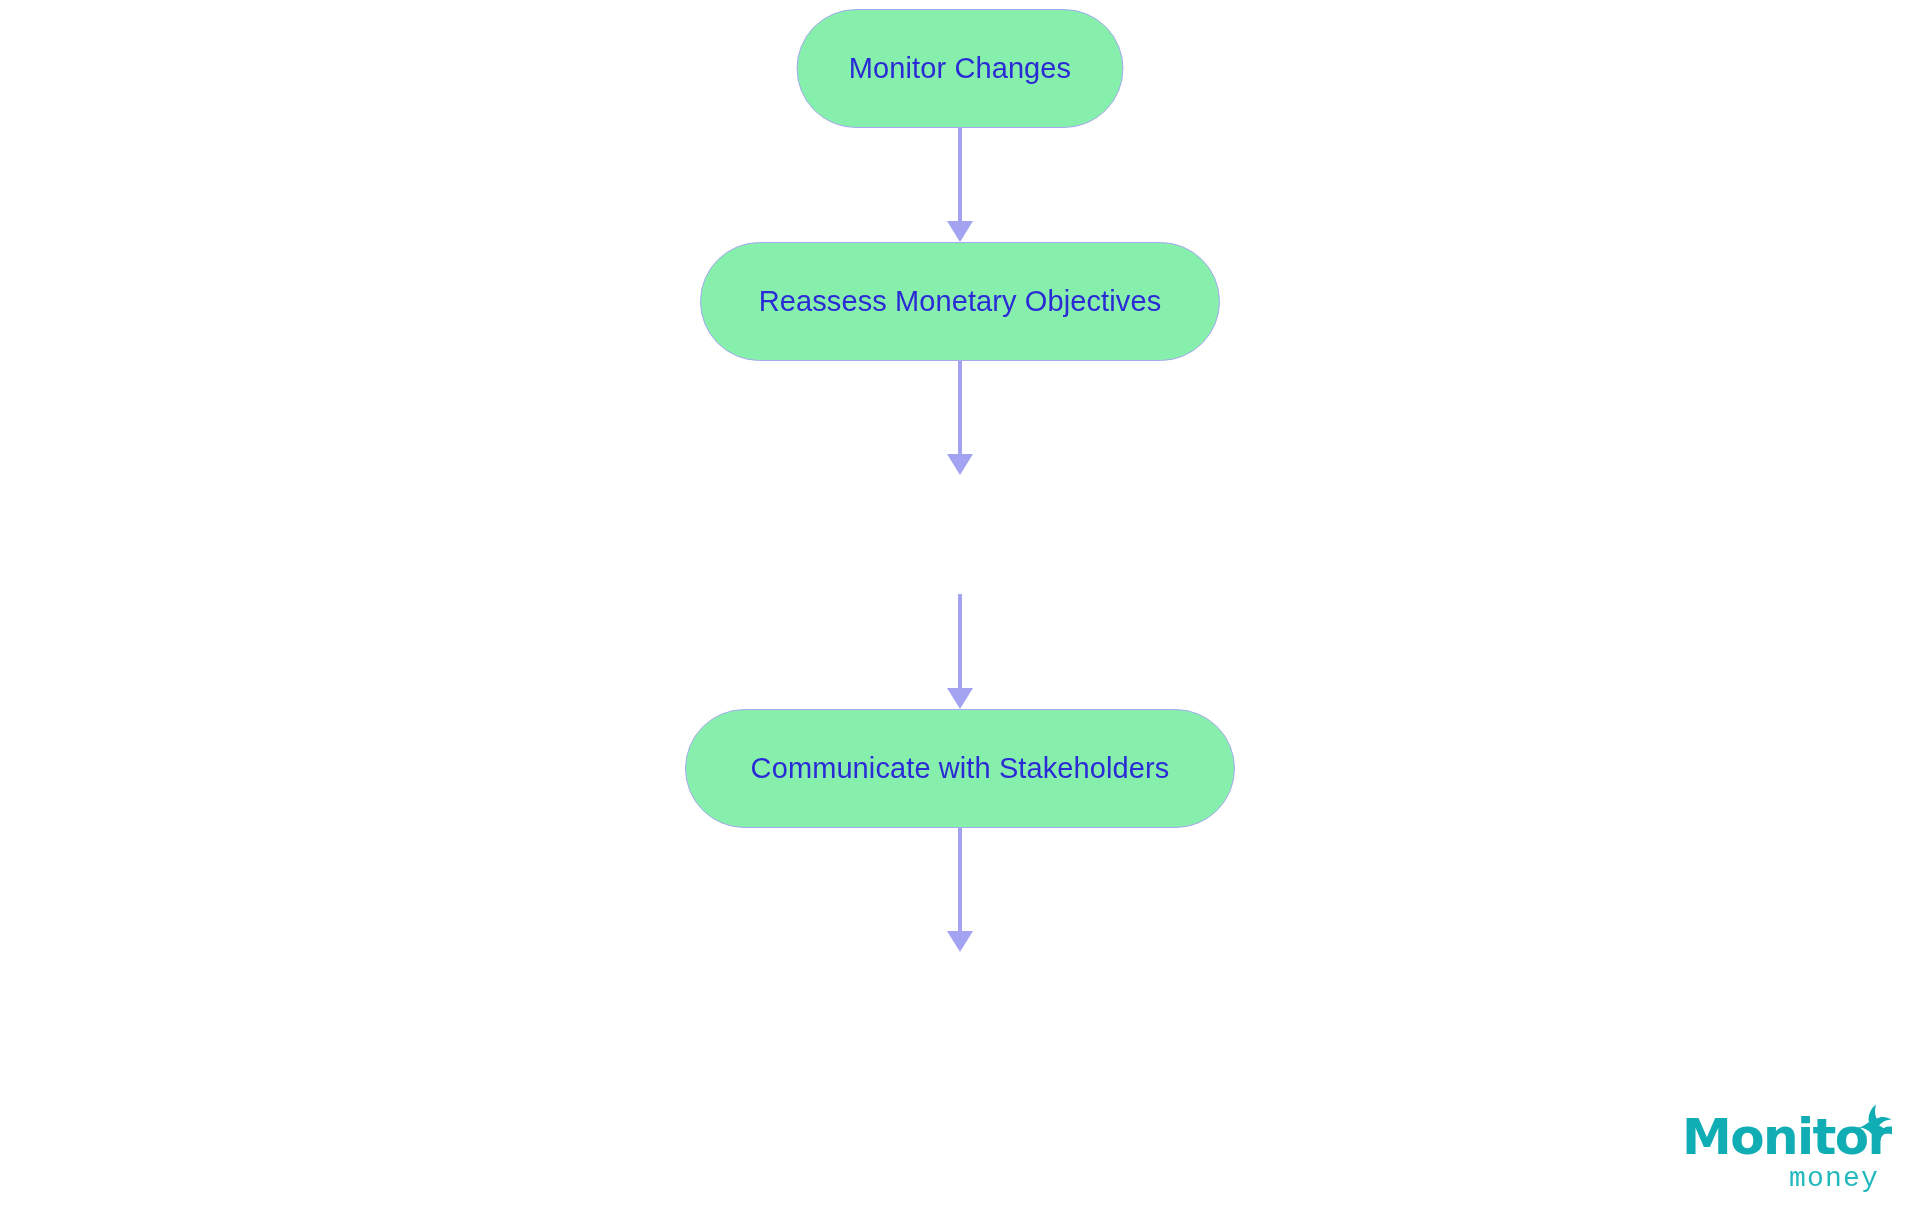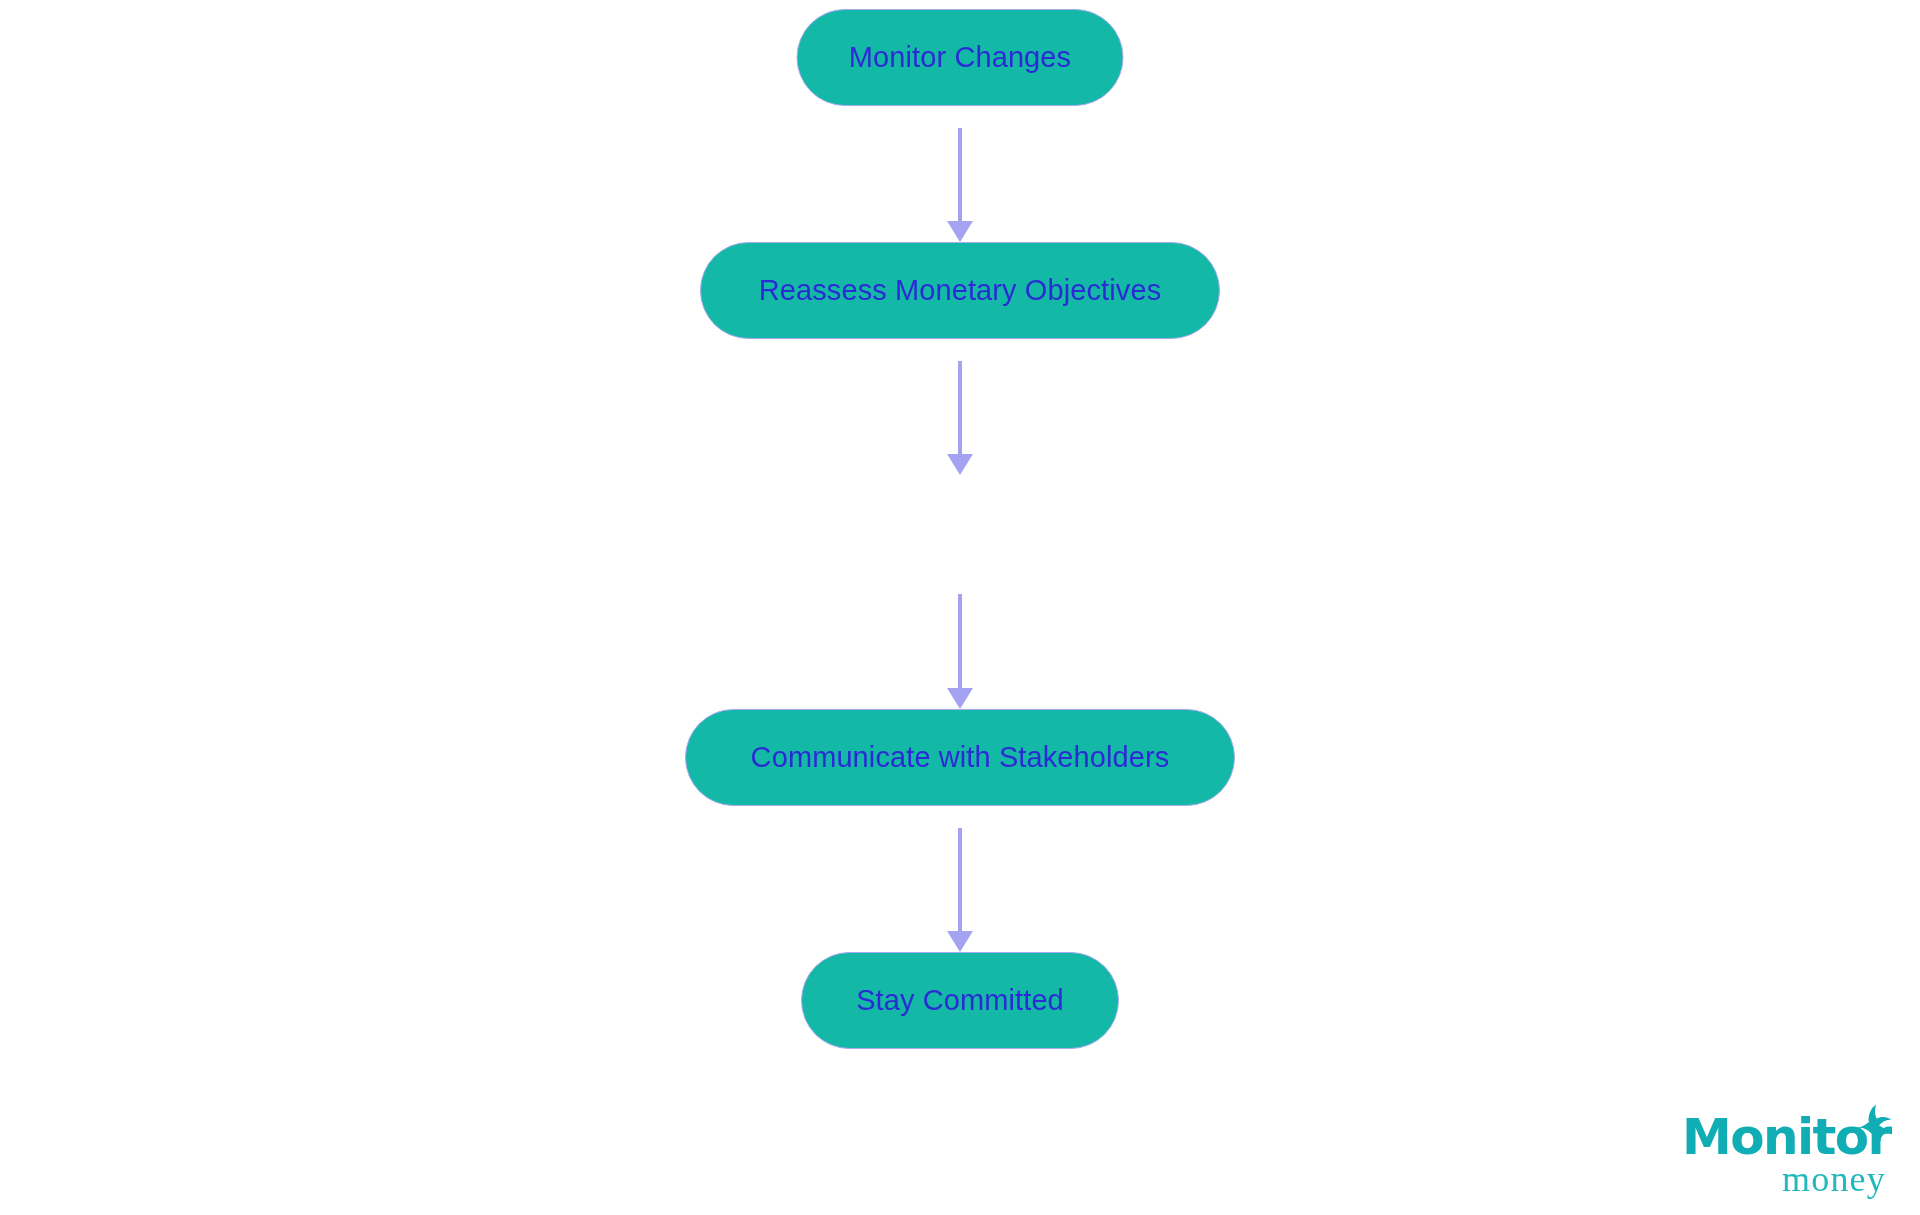--- a/index.html
+++ b/index.html
@@ -23,23 +23,23 @@
     left: 0;
     top: 0;
     width: 1920px;
     height: 1215px;
   }
 
   
   .node {
     position: absolute;
     box-sizing: border-box;
-    height: 97px;
+    height: 119px;
     border-radius: 60px;
-    background: #14b8a6;
+    background: #86efac;
     border: 1.6px solid #a9a9f2;
     display: flex;
     align-items: center;
     justify-content: center;
     left: 50%;
     transform: translateX(-50%);
     z-index: 2;
   }
   .node-label {
     color: #2b2bd6;
@@ -119,24 +119,24 @@
   }
   .logo-bird {
     position: absolute;
     right: 2px;
     top: -6px;
     width: 54px;
     height: 40px;
   }
   .logo-sub {
     position: absolute;
-    right: 8px;
+    right: 15px;
     top: 50px;
-    font-family: Liberation Serif, serif;
-    font-size: 36px;
+    font-family: Liberation Mono, monospace;
+    font-size: 28px;
     font-weight: 300;
     letter-spacing: 1.2px;
     color: #22b9bd;
     line-height: 40px;
   }
 </style>
 </head>
 <body>
 
 <div id="flow-canvas">
@@ -167,23 +167,20 @@
 
   <div class="node n4">
     <span class="node-label">Communicate with Stakeholders</span>
   </div>
 
   <div class="edge e4">
     <div class="edge-line"></div>
     <div class="edge-head"></div>
   </div>
 
-  <div class="node n5">
-    <span class="node-label">Stay Committed</span>
-  </div>
 
 </div>
 
 <div id="brand-logo">
   <div class="logo-row">
     <span class="logo-wordmark">Monitor</span>
     <span class="logo-bird">
       <svg viewBox="0 0 54 40" width="54" height="40" aria-hidden="true">
         <path d="M30.5 17.5 C30.5 11 33 5 38 1.5 C36.5 7 36.8 12 38.5 15.5 C43 13 49 13.5 53.5 16.5 C48 16.8 43.5 19 41 22.5 C45 24 48.5 27 50.5 31 C45.5 28.5 40 28.2 35.5 30 C34 24.8 32.6 20.8 30.5 17.5 Z" fill="#11adb4"></path>
         <path d="M31.8 18.2 C28.5 21 25 23.2 21 24.6 C25.5 24.9 29.5 26.6 32.4 29.4 C34.2 31 35.6 33.2 36.4 35.6 C37.4 31.5 36.5 26.2 34.2 21.8 C33.5 20.5 32.7 19.3 31.8 18.2 Z" fill="#11adb4"></path>

